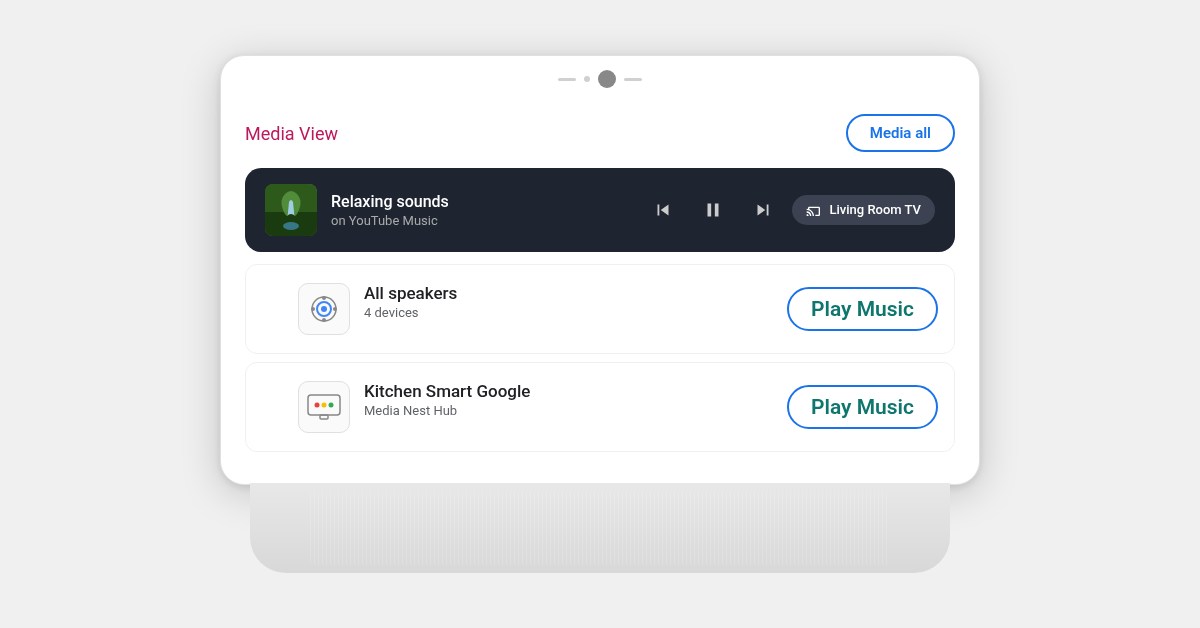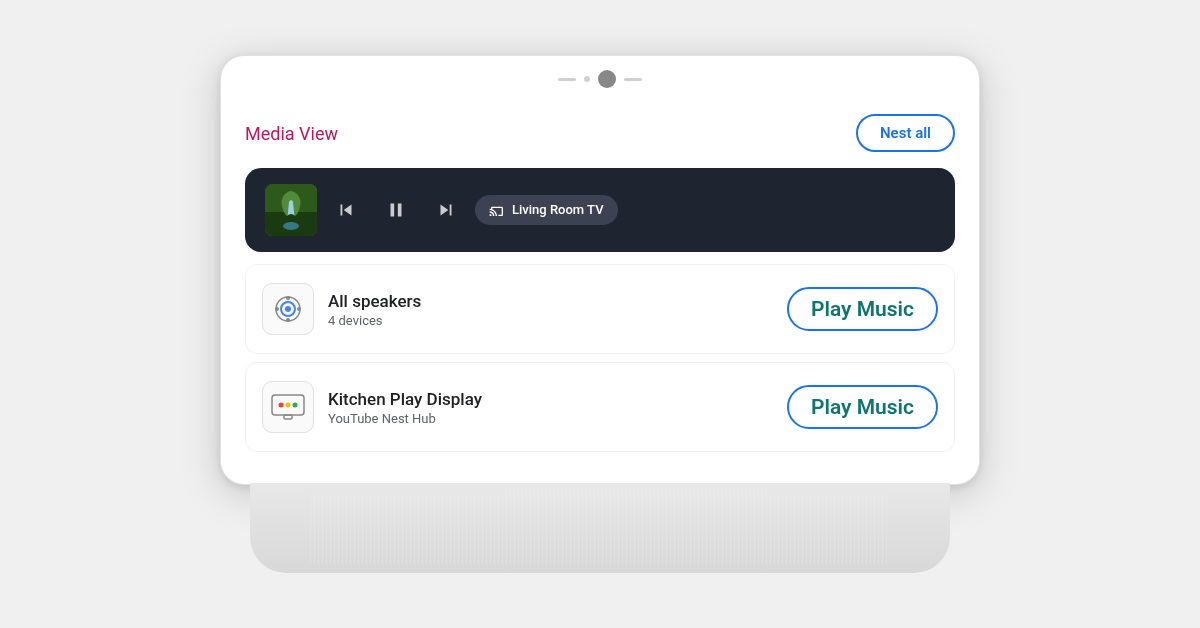--- a/index.html
+++ b/index.html
@@ -190,22 +190,23 @@
       justify-content: space-between;
       padding: 18px 16px;
       background: #ffffff;
       border-radius: 12px;
       margin-bottom: 8px;
       border: 1px solid #f0f0f0;
     }
 
     .device-item-left {
       display: flex;
-      align-items: center;
+      align-items: flex-start;
       gap: 14px;
+      margin-left: 36px;
     }
 
     .device-icon-box {
       width: 52px;
       height: 52px;
       border-radius: 10px;
       border: 1.5px solid #e0e0e0;
       background: #fafafa;
       display: flex;
       align-items: center;
@@ -276,38 +277,42 @@
       <div class="device-dash"></div>
       <div class="device-indicator"></div>
       <div class="device-indicator active"></div>
       <div class="device-dash"></div>
     </div>
 
     <div class="screen-content">
 
       <div class="media-view-header">
         <span class="media-view-title">Media View</span>
-        <button class="pause-all-btn">Nest all</button>
+        <button class="pause-all-btn">Media all</button>
       </div>
 
       <div class="now-playing-card">
         <div class="album-art">
           <div class="album-art-img">
 
             <svg width="52" height="52" viewBox="0 0 52 52">
               <rect width="52" height="52" fill="#2d5a1b"></rect>
               <rect x="0" y="28" width="52" height="24" fill="#1a3a10"></rect>
               <path d="M20 10 Q26 4 32 10 Q38 16 34 26 Q30 36 26 30 Q22 36 18 26 Q14 16 20 10Z" fill="#5a9944" opacity="0.8"></path>
               <path d="M24 18 Q26 14 28 18 L30 38 L22 38Z" fill="#a8d4f5" opacity="0.9"></path>
               <path d="M22 32 Q26 28 30 32 Q34 36 38 40 L14 40 Q18 36 22 32Z" fill="#1a3a10"></path>
               <ellipse cx="26" cy="42" rx="8" ry="4" fill="#4a9fd4" opacity="0.6"></ellipse>
             </svg>
           </div>
         </div>
 
+        <div class="track-info">
+          <div class="track-name">Relaxing sounds</div>
+          <div class="track-source">on YouTube Music</div>
+        </div>
 
         <div class="player-controls">
           <button class="control-btn">
             <svg viewBox="0 0 24 24">
               <path d="M6 6h2v12H6zm3.5 6l8.5 6V6z" fill="#cccccc"></path>
             </svg>
           </button>
           <button class="control-btn">
             <svg viewBox="0 0 24 24">
               <path d="M6 19h4V5H6v14zm8-14v14h4V5h-4z" fill="#cccccc"></path>
@@ -359,22 +364,22 @@
                 <rect x="2" y="2" width="32" height="20" rx="3" fill="none" stroke="#888" stroke-width="1.5"></rect>
 
                 <rect x="14" y="22" width="8" height="4" rx="1" fill="none" stroke="#888" stroke-width="1.5"></rect>
 
                 <circle cx="11" cy="12" r="2.5" fill="#EA4335"></circle>
                 <circle cx="18" cy="12" r="2.5" fill="#FBBC04"></circle>
                 <circle cx="25" cy="12" r="2.5" fill="#34A853"></circle>
               </svg>
             </div>
             <div class="device-item-info">
-              <div class="device-item-name">Kitchen Play Display</div>
-              <div class="device-item-sub">YouTube Nest Hub</div>
+              <div class="device-item-name">Kitchen Smart Google</div>
+              <div class="device-item-sub">Media Nest Hub</div>
             </div>
           </div>
           <button class="play-music-btn">Play Music</button>
         </div>
 
       </div>
     </div>
   </div>
 
   <div class="device-base"></div>

